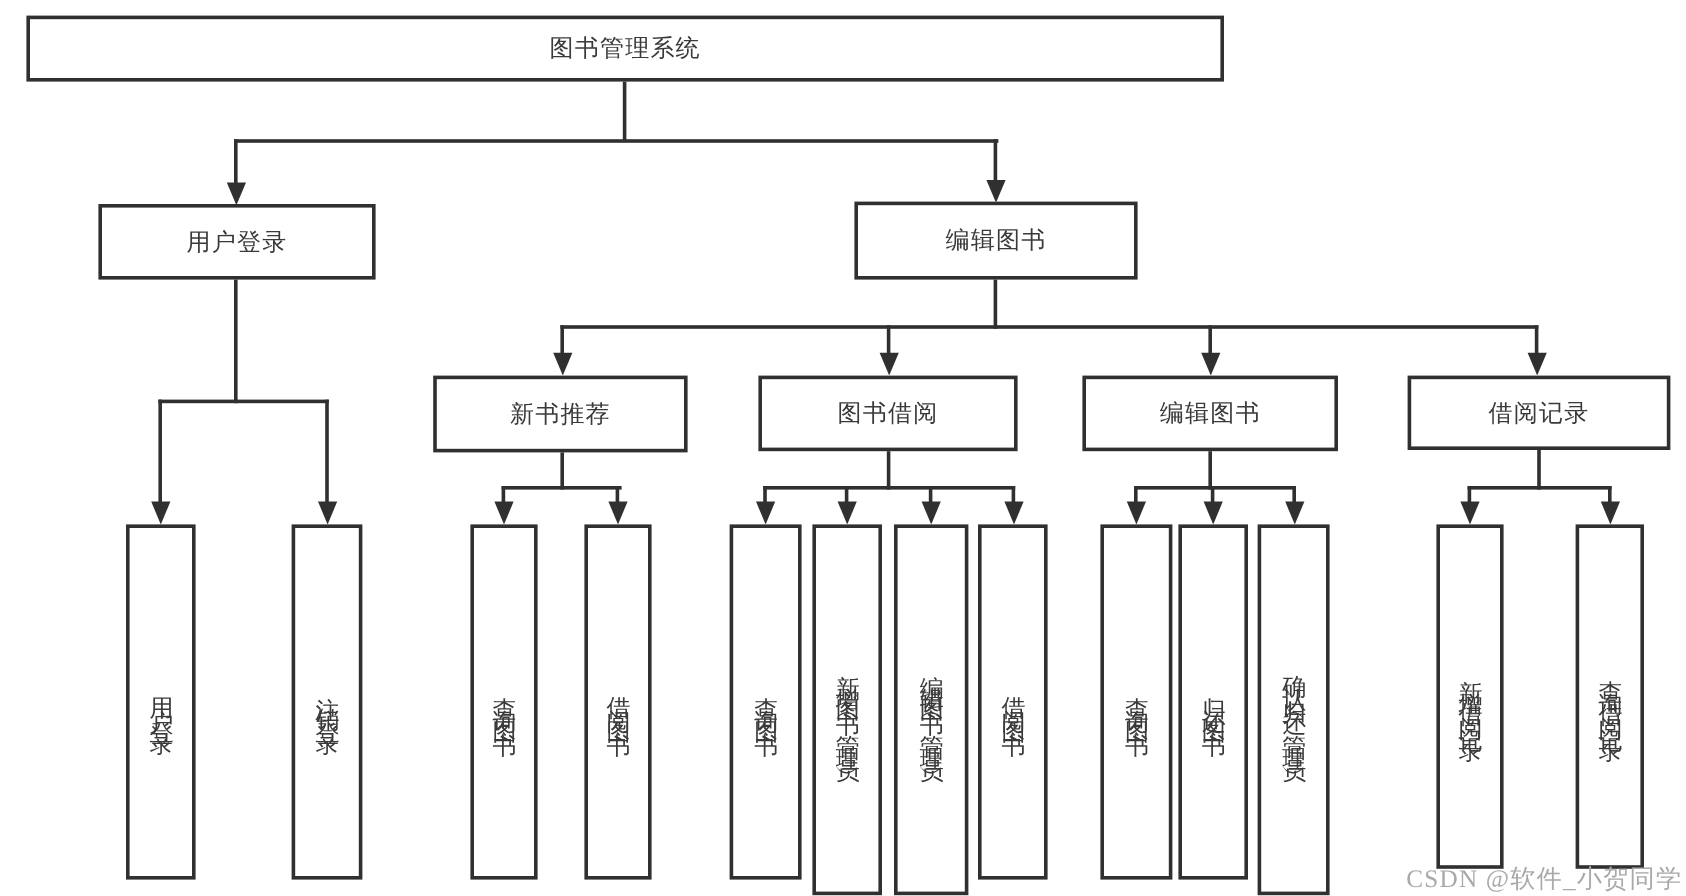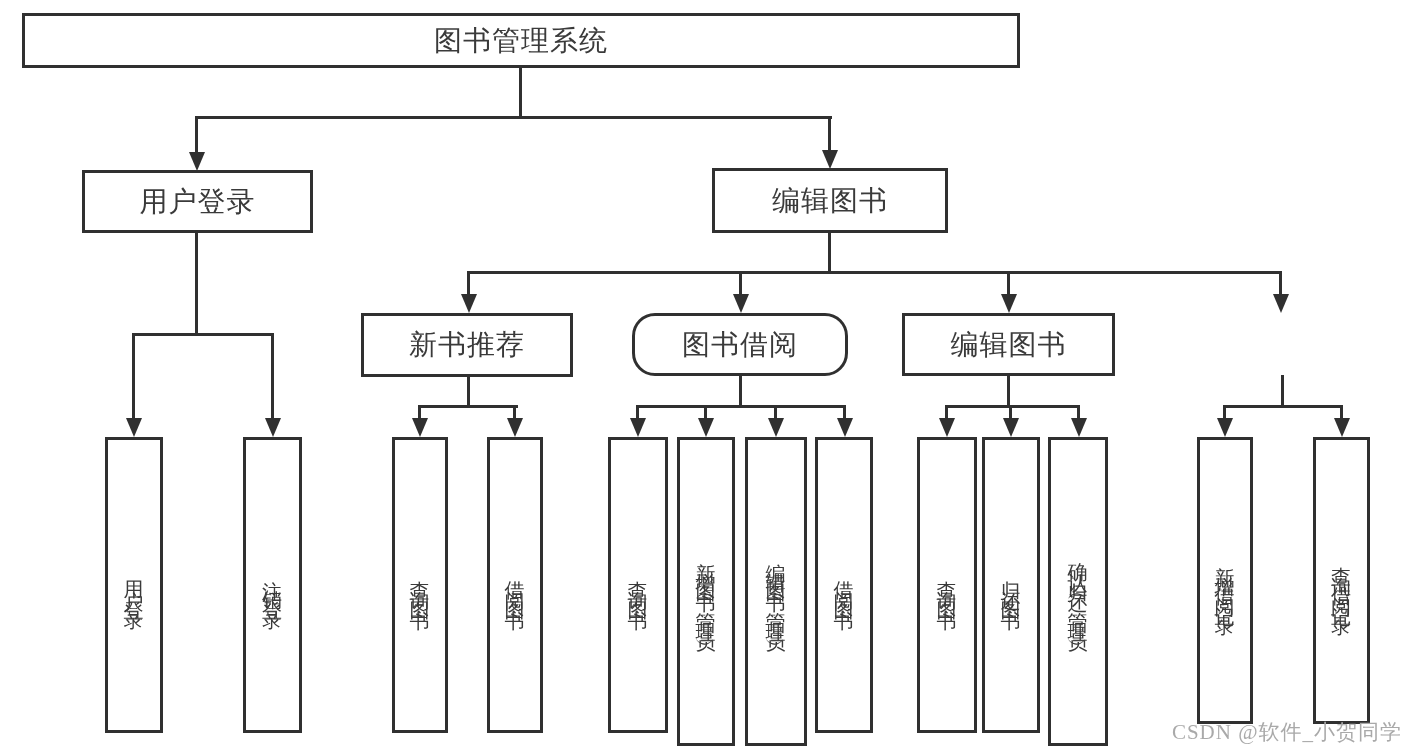--- a/index.html
+++ b/index.html
@@ -21,21 +21,21 @@
   .box {
     position: absolute;
     box-sizing: border-box;
     border: 3px solid var(--line-color);
     background: #fff;
     display: flex;
     align-items: center;
     justify-content: center;
     color: var(--text-color);
   }
-  .hbox { font-size: 28px; letter-spacing: 1px; }
+  .hbox { font-size: 20px; letter-spacing: 1px; }
   .vbox span {
     writing-mode: vertical-rl;
     text-orientation: mixed;
     font-size: 20px;
     letter-spacing: 10px;
     line-height: 1;
   }
   .line { position: absolute; background: var(--line-color); }
   .arrow {
     position: absolute;
@@ -91,25 +91,28 @@
   <div class="line" style="left:739px; top:271px; width:3px; height:25px;"></div>
   <div class="arrow" style="left:733px; top:294px;"></div>
   <div class="line" style="left:1007px; top:271px; width:3px; height:25px;"></div>
   <div class="arrow" style="left:1001px; top:294px;"></div>
   <div class="line" style="left:1279px; top:271px; width:3px; height:25px;"></div>
   <div class="arrow" style="left:1273px; top:294px;"></div>
 
   <div class="box hbox" style="left:361px; top:313px; width:212px; height:64px;">
     <span>新书推荐</span>
   </div>
-  <div class="box hbox" style="left:632px; top:313px; width:216px; height:63px;border-radius:23px;">
+  <div class="box hbox" style="left:632px; top:313px; width:216px; height:63px;">
     <span>图书借阅</span>
   </div>
   <div class="box hbox" style="left:902px; top:313px; width:213px; height:63px;">
     <span>编辑图书</span>
+  </div>
+  <div class="box hbox" style="left:1173px; top:313px; width:219px; height:62px;">
+    <span>借阅记录</span>
   </div>
 
   <div class="line" style="left:467px; top:377px; width:3px; height:31px;"></div>
   <div class="line" style="left:418px; top:405px; width:100px; height:3px;"></div>
   <div class="line" style="left:418px; top:405px; width:3px; height:15px;"></div>
   <div class="arrow" style="left:412px; top:418px;"></div>
   <div class="line" style="left:513px; top:405px; width:3px; height:15px;"></div>
   <div class="arrow" style="left:507px; top:418px;"></div>
 
   <div class="line" style="left:739px; top:376px; width:3px; height:32px;"></div>

